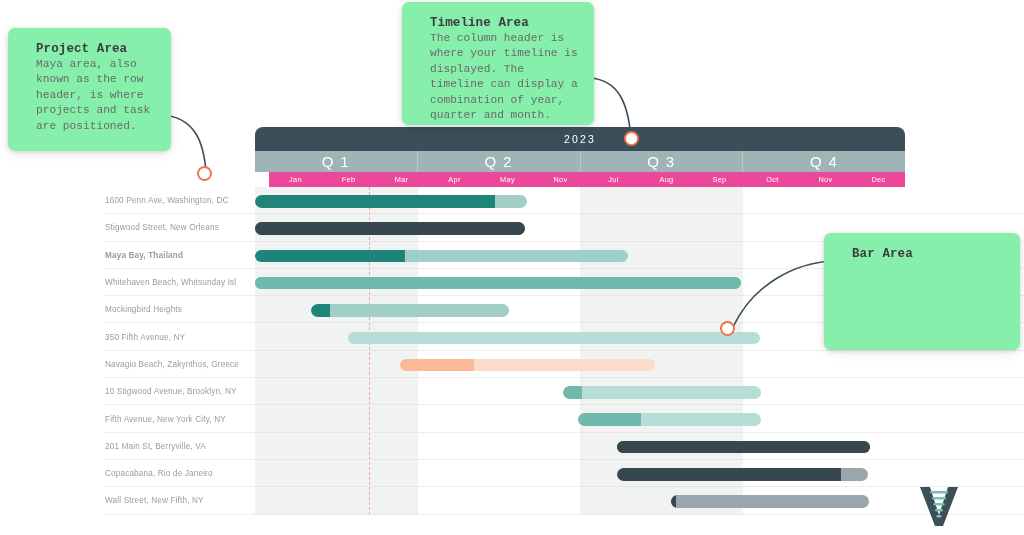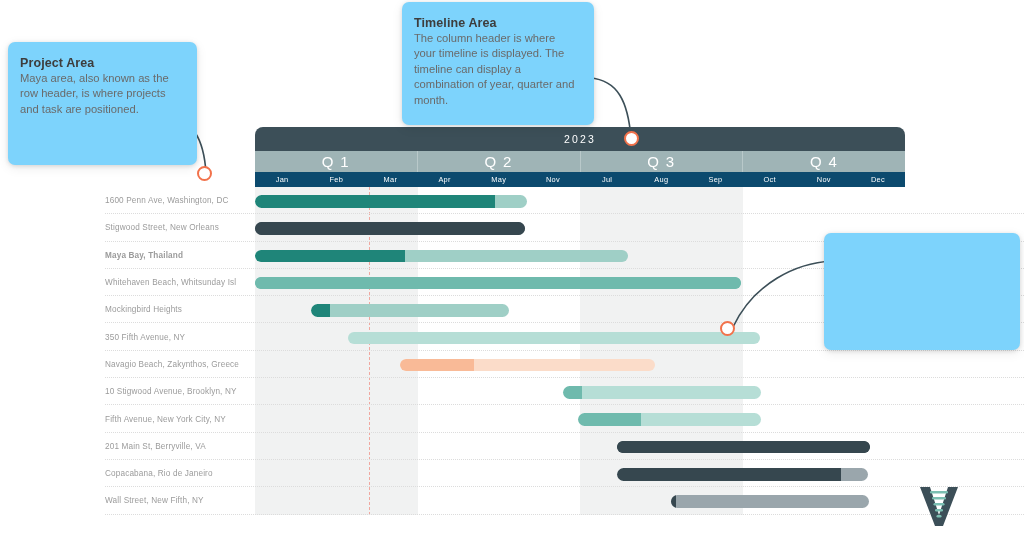--- a/index.html
+++ b/index.html
@@ -13,39 +13,40 @@
   #stage {
     position: relative;
     width: 1024px;
     height: 535px;
     background: #ffffff;
   }
 
   
   .callout {
     position: absolute;
-    background: #7dd3fc;
+    background: #86efac;
     border-radius: 7px;
     box-shadow: 0 1px 4px rgba(0,0,0,0.13), 0 3px 12px rgba(0,0,0,0.08);
-    padding: 14px 16px 16px 12px;
+    padding: 14px 16px 16px 28px;
     z-index: 40;
+    font-family: Liberation Mono, monospace;
   }
   .callout .c-title {
     font-size: 12.5px;
     font-weight: bold;
     color: #3d3d3d;
     margin-bottom: 1px;
     letter-spacing: 0.1px;
   }
   .callout .c-body {
     font-size: 11.2px;
     color: #6a6a6a;
     line-height: 1.38;
   }
-  #callout-project { left: 8px;  top: 42px;  width: 189px; height: 123px; }
+  #callout-project { left: 8px;  top: 28px;  width: 163px; height: 123px; }
   #callout-timeline { left: 402px; top: 2px;  width: 192px; height: 123px; }
   #callout-bar      { left: 824px; top: 233px; width: 196px; height: 117px; }
 
   
   .leader { position: absolute; z-index: 30; pointer-events: none; }
   .marker {
     position: absolute;
     width: 15px; height: 15px;
     border-radius: 50%;
     background: #ffffff;
@@ -75,21 +76,21 @@
   .quarter-row { height: 21px; display: flex; background: #9fb4b6; }
   .quarter-cell {
     flex: 1 1 0;
     color: #ffffff;
     font-size: 15px;
     letter-spacing: 1.4px;
     display: flex; align-items: center; justify-content: center;
     border-right: 1px solid #b9c9ca;
   }
   .quarter-cell:last-child { border-right: none; }
-  .month-row { height: 15px; display: flex; background: #0c4a6e; }
+  .month-row { height: 15px; display: flex; background: #ec4899; margin-left: 14px; }
   .month-cell {
     flex: 1 1 0;
     color: #ffffff;
     font-size: 7.4px;
     letter-spacing: 0.3px;
     display: flex; align-items: center; justify-content: center;
   }
 
   
   #plot {
@@ -170,20 +171,21 @@
     <div class="c-title">Project Area</div>
     <div class="c-body">Maya area, also known as the row header, is where projects and task are positioned.</div>
   </div>
 
   <div class="callout" id="callout-timeline">
     <div class="c-title">Timeline Area</div>
     <div class="c-body">The column header is where your timeline is displayed. The timeline can display a combination of year, quarter and month.</div>
   </div>
 
   <div class="callout" id="callout-bar">
+    <div class="c-title">Bar Area</div>
   </div>
 
   <div class="marker" style="left:197px; top:166px;"></div>
   <div class="marker" style="left:624px; top:131px;"></div>
   <div class="marker" style="left:720px; top:321px;"></div>
 
   <div id="chart">
 
     <div id="timeline-header">
       <div class="year-row">

